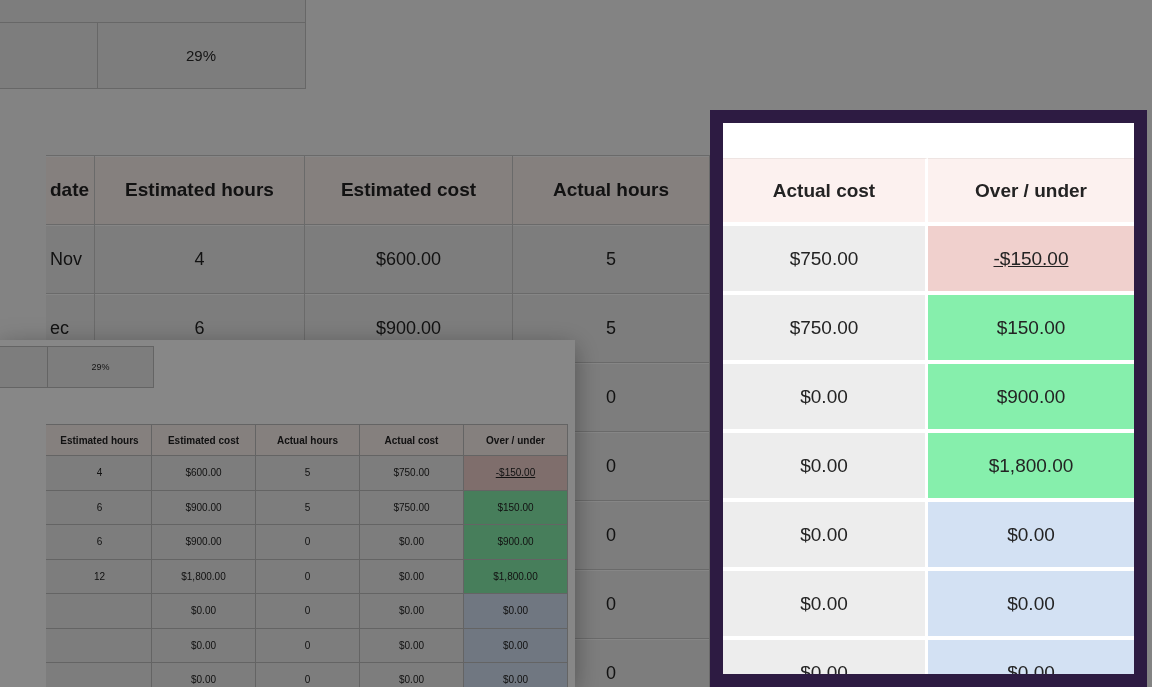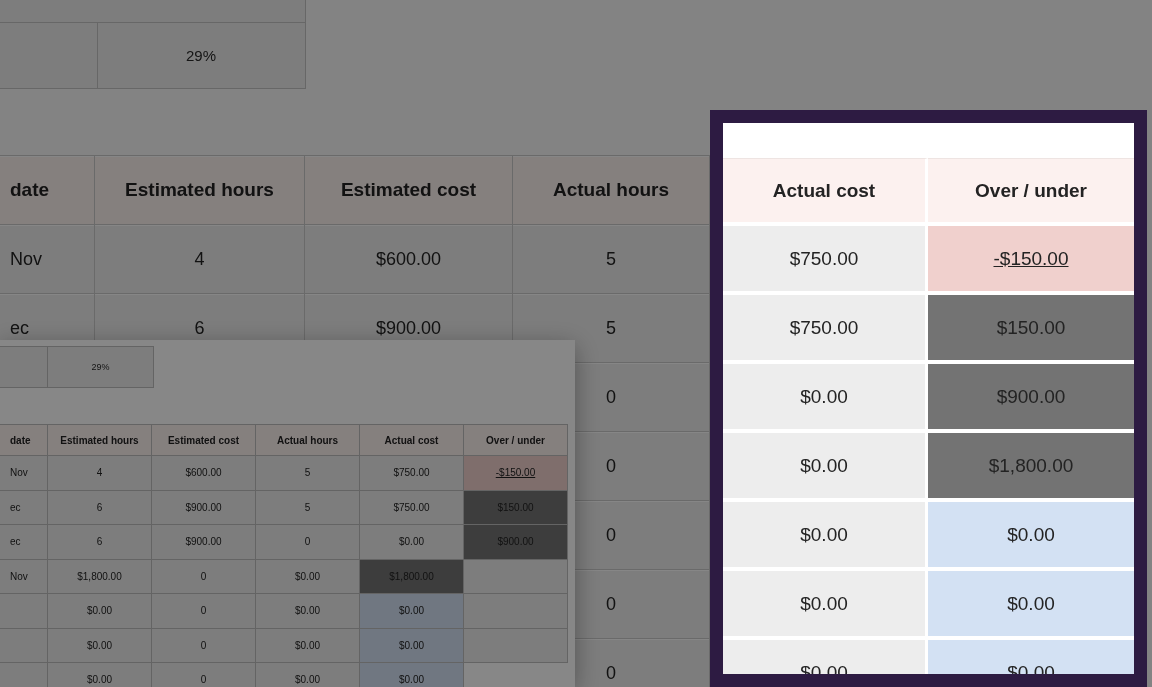--- a/index.html
+++ b/index.html
@@ -18,23 +18,23 @@
   .pct-table .pct-val{position:absolute;left:97px;top:22px;right:0;bottom:0;
     display:flex;align-items:center;justify-content:center;font-size:15px;color:#2a2a2a;}
   .main-grid{position:absolute;left:0;top:155px;display:grid;
     grid-template-columns:95px 210px 208px 197px 218px 206px;
     grid-template-rows:70px repeat(7,69px);}
   .cell{display:flex;align-items:center;justify-content:center;
     background:#ededed;border-right:1px solid #c9c9c9;border-bottom:1px solid #c9c9c9;
     font-size:18px;}
   .main-grid .cell{box-shadow:inset 0 1px 0 #fdfdfd;}
   .hdr{background:#fcf1ef;font-weight:bold;font-size:19px;border-top:1px solid #c9c9c9;}
-  .left-al{justify-content:flex-start;padding-left:10px;}
+  .left-al{justify-content:flex-start;padding-left:4px;margin-left:46px;}
   .c-red{background:#f0d0cd;text-decoration:underline;}
-  .c-green{background:#737373;}
+  .c-green{background:#86efac;}
   .c-blue{background:#d3e1f3;}
   
   .mini-window{position:absolute;left:0;top:340px;width:575px;height:347px;background:#ffffff;
     box-shadow:0 6px 24px rgba(0,0,0,0.35);z-index:2;overflow:hidden;}
   .mini-pct{position:absolute;left:0;top:6px;width:153px;height:40px;background:#ededed;
     border-top:1px solid #bdbdbd;border-right:1px solid #bdbdbd;border-bottom:1px solid #bdbdbd;}
   .mini-pct .vline{position:absolute;left:47px;top:0;bottom:0;width:1px;background:#bdbdbd;}
   .mini-pct .pct-val{position:absolute;left:48px;top:0;right:0;bottom:0;display:flex;
     align-items:center;justify-content:center;font-size:9px;color:#2a2a2a;}
   .mini-grid{position:absolute;left:0;top:84px;display:grid;
@@ -151,20 +151,21 @@
     <div class="cell c-green">$150.00</div>
 
     <div class="cell left-al">ec</div>
     <div class="cell">6</div>
     <div class="cell">$900.00</div>
     <div class="cell">0</div>
     <div class="cell">$0.00</div>
     <div class="cell c-green">$900.00</div>
 
     <div class="cell left-al">Nov</div>
+    <div class="cell">12</div>
     <div class="cell">$1,800.00</div>
     <div class="cell">0</div>
     <div class="cell">$0.00</div>
     <div class="cell c-green">$1,800.00</div>
 
     <div class="cell left-al"></div>
     <div class="cell"></div>
     <div class="cell">$0.00</div>
     <div class="cell">0</div>
     <div class="cell">$0.00</div>

